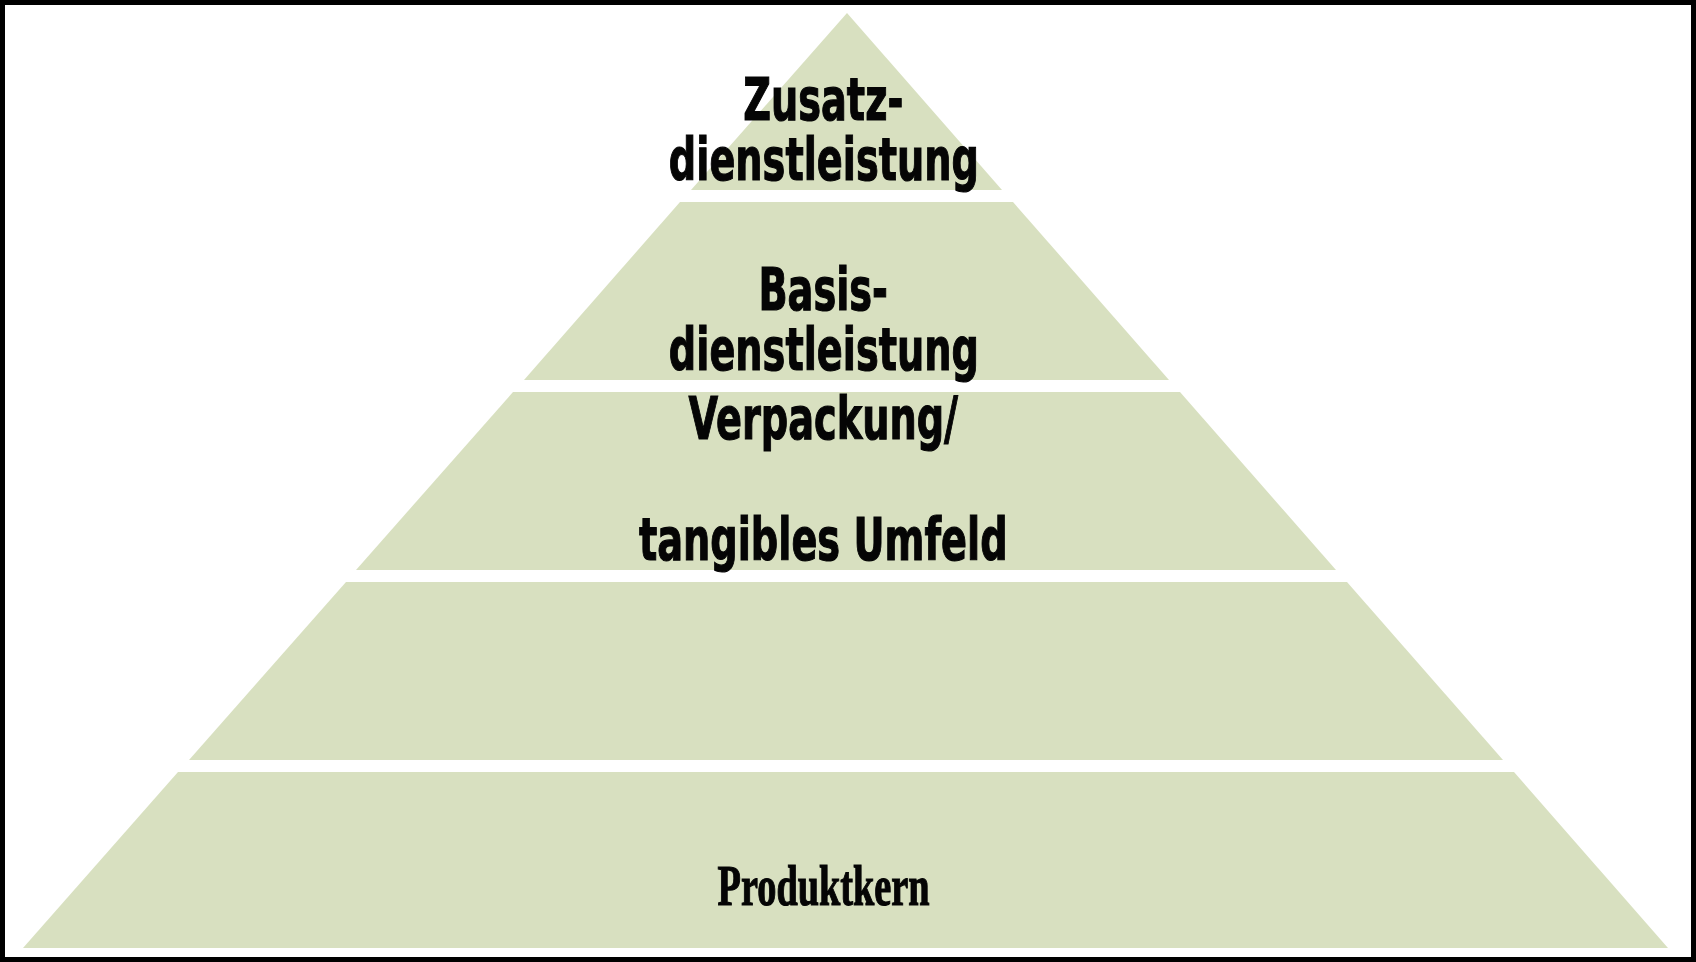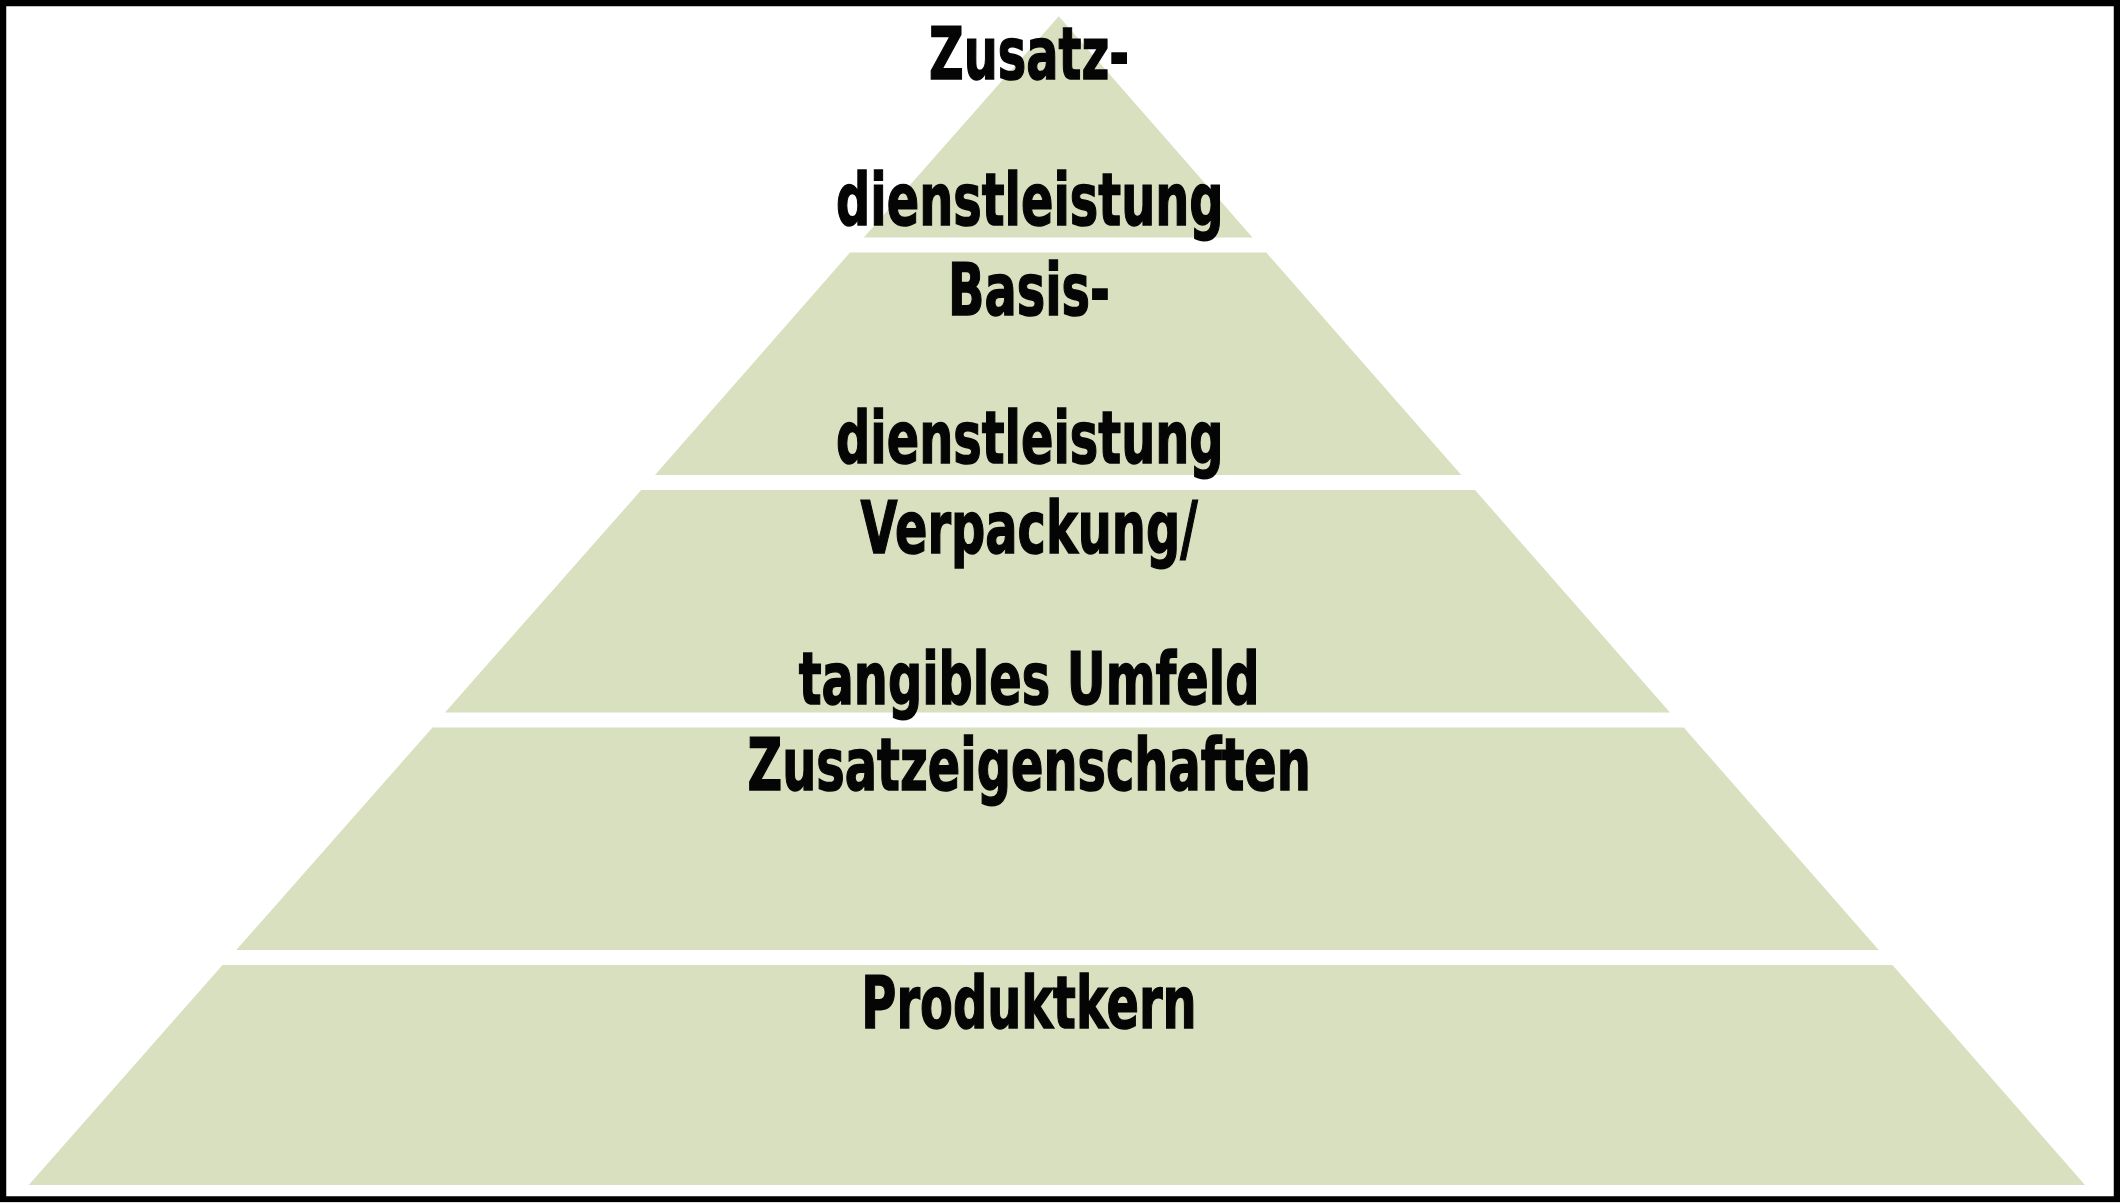--- a/index.html
+++ b/index.html
@@ -23,39 +23,39 @@
     height: 962px;
     display: block;
   }
   .level-label {
     position: absolute;
     left: 0;
     width: 1647px;
     display: flex;
     flex-direction: column;
     align-items: center;
-    justify-content: space-between;
+    justify-content: flex-end;
     text-align: center;
     color: #050505;
     font-weight: 700;
     font-size: 58px;
     line-height: 60px;
     -webkit-text-stroke: 1.2px #050505;
     pointer-events: none;
   }
   .level-label .line {
     display: inline-block;
     transform: scaleX(0.66);
     white-space: nowrap;
   }
   .label-1 { top: 13px;  height: 177px; }
   .label-2 { top: 202px; height: 178px; }
   .label-3 { top: 392px; height: 178px; gap: 47px; }
   .label-4 { top: 582px; height: 178px; }
-  .label-5 { top: 772px; height: 176px; }
+  .label-5 { top: 740px; height: 176px; font-family: Liberation Serif, serif; }
   .label-3 .line + .line { margin-top: 14px; }
 </style>
 </head>
 <body>
 
 <div class="canvas">
 
   <svg class="pyramid-svg" viewBox="0 0 1696 962">
 
     <rect x="2.5" y="2.5" width="1691" height="957" fill="none" stroke-width="5" stroke="#000000"></rect>
@@ -79,21 +79,18 @@
   <div class="level-label label-2">
     <span class="line">Basis-</span>
     <span class="line">dienstleistung</span>
   </div>
 
   <div class="level-label label-3">
     <span class="line">Verpackung/</span>
     <span class="line">tangibles Umfeld</span>
   </div>
 
-  <div class="level-label label-4">
-    <span class="line">Zusatzeigenschaften</span>
-  </div>
 
   <div class="level-label label-5">
     <span class="line">Produktkern</span>
   </div>
 
 </div>
 
 </body></html>

